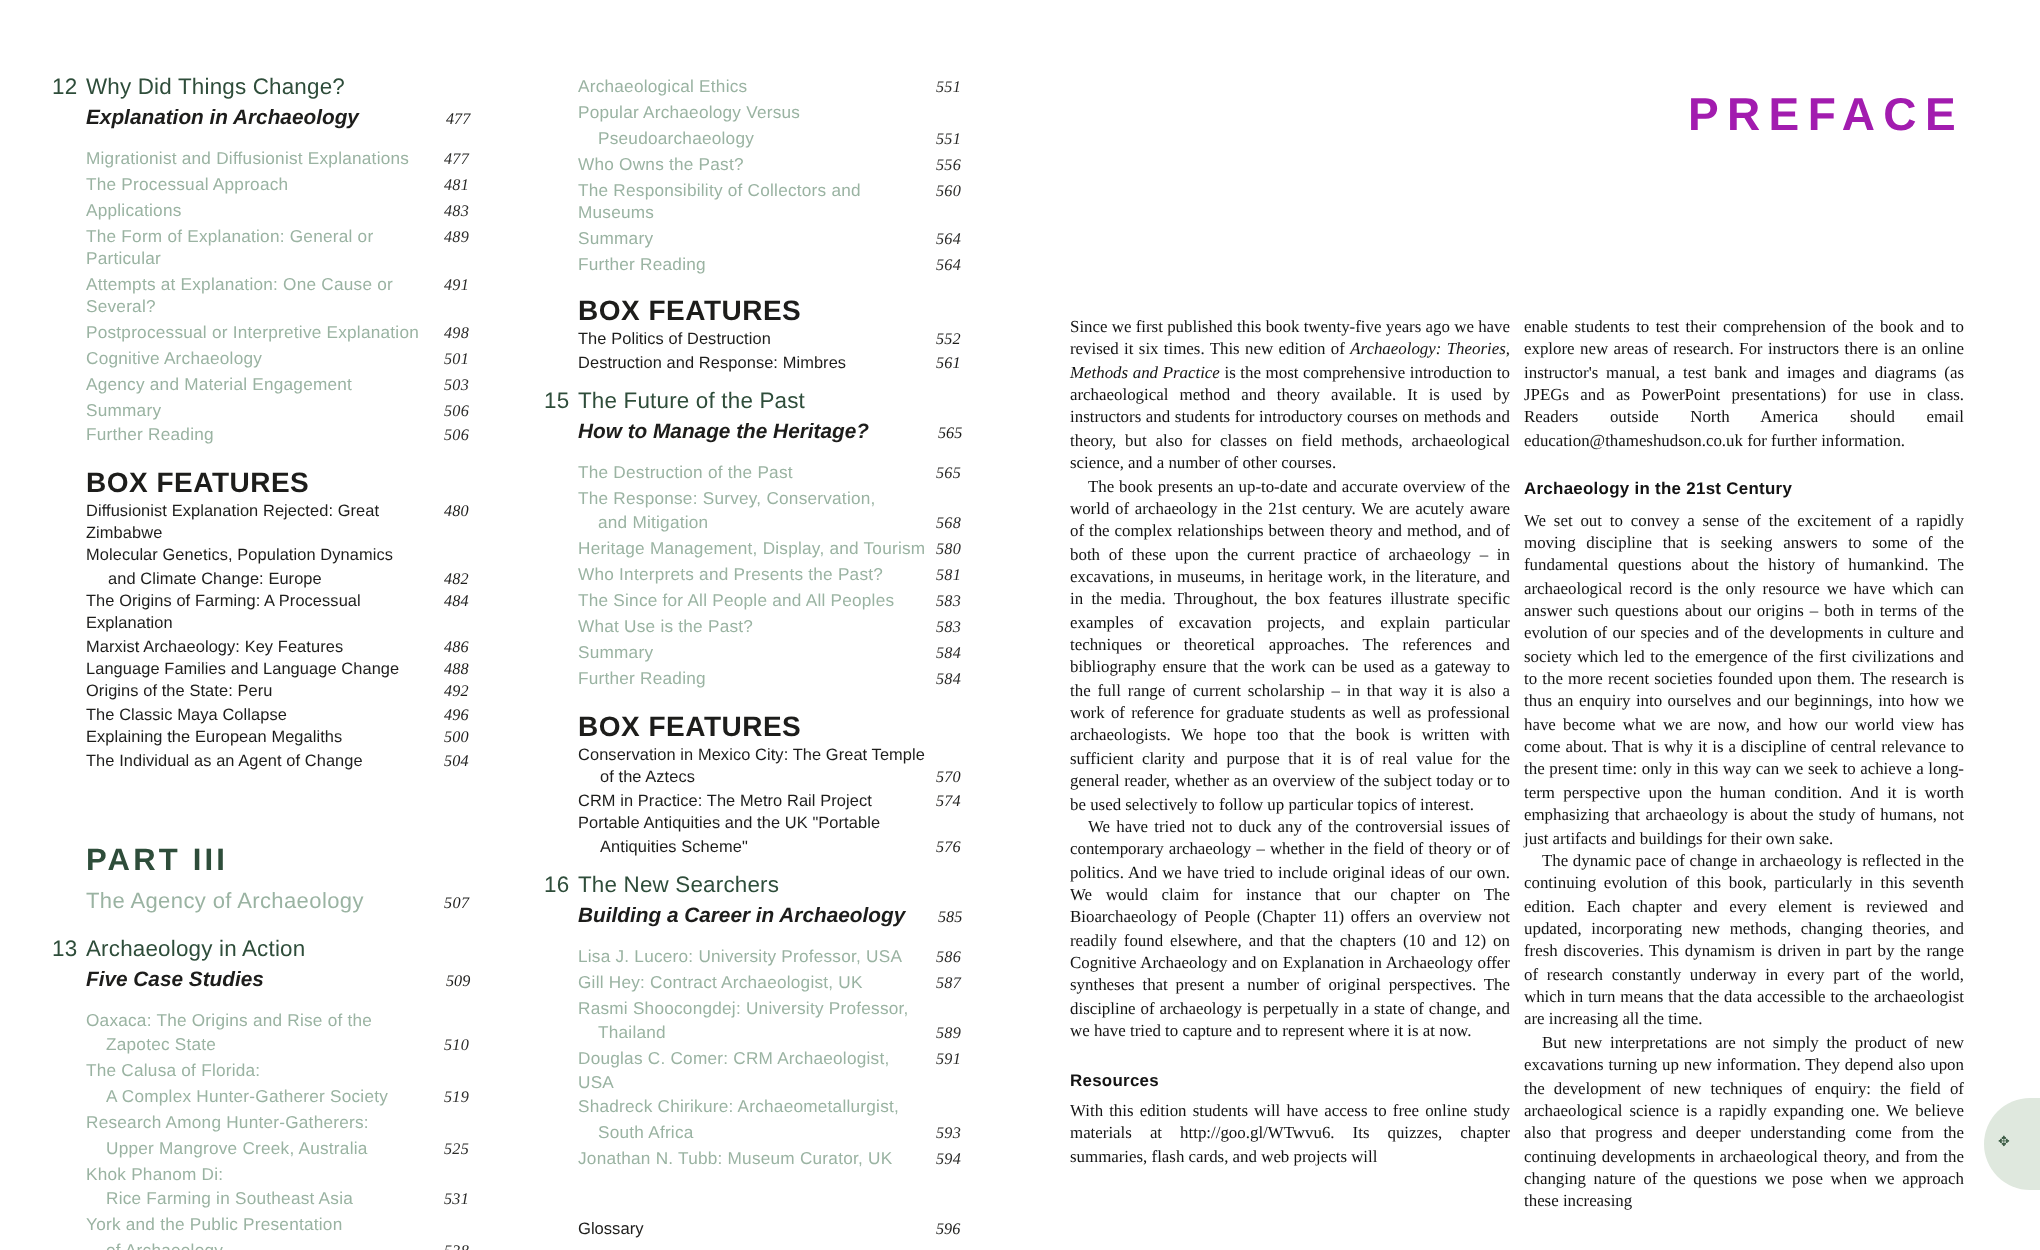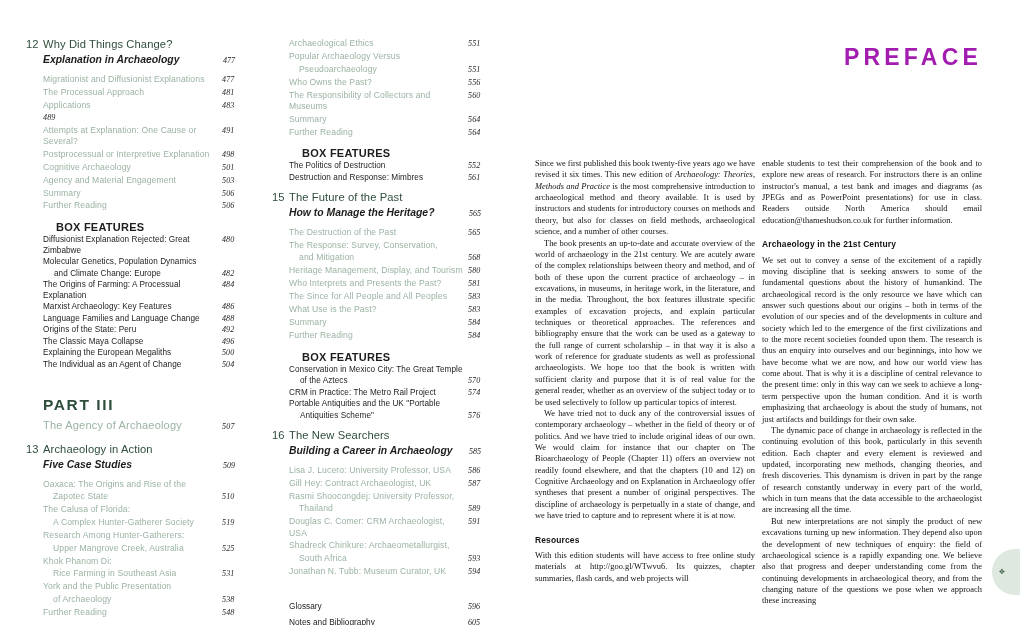--- a/index.html
+++ b/index.html
@@ -92,41 +92,41 @@
     color: #9ab3a2;
     letter-spacing: 0.12px;
     margin-bottom: 1.3px;
   }
   .entry .lbl { color: #9ab3a2; }
   .entry.ind .lbl { padding-left: 10px; }
   .entry .pg { color: #2b2b29; }
 
   
   .boxhead {
-    margin-left: 30px;
+    margin-left: 17px;
     margin-top: 9px;
     margin-bottom: 2px;
-    font-size: 11px;
+    font-size: 14px;
     font-weight: bold;
     color: #1d1d1b;
     letter-spacing: 0.25px;
   }
   .boxrow {
     margin-left: 17px;
     font-size: 8.2px;
     color: #1d1d1b;
     letter-spacing: 0.05px;
     margin-bottom: 0.6px;
   }
   .boxrow .lbl { color: #1d1d1b; }
   .boxrow.ind .lbl { padding-left: 11px; }
   .boxrow .pg { color: #1d1d1b; }
 
   
-  .part-block { margin-top: 26px; margin-bottom: 10px; }
+  .part-block { margin-top: 36px; margin-bottom: 10px; }
   .part-title {
     font-size: 15.5px;
     font-weight: bold;
     color: #2e4d3a;
     letter-spacing: 1.6px;
     margin-left: 17px;
     margin-bottom: 4px;
   }
   .part-sub {
     margin-left: 17px;
@@ -240,20 +240,21 @@
         </div>
       <div class="row entry">
           <span class="lbl">The Processual Approach</span>
           <span class="pg">481</span>
         </div>
       <div class="row entry">
           <span class="lbl">Applications</span>
           <span class="pg">483</span>
         </div>
       <div class="row entry">
+          <span class="lbl">The Form of Explanation: General or Particular</span>
           <span class="pg">489</span>
         </div>
       <div class="row entry">
           <span class="lbl">Attempts at Explanation: One Cause or Several?</span>
           <span class="pg">491</span>
         </div>
       <div class="row entry">
           <span class="lbl">Postprocessual or Interpretive Explanation</span>
           <span class="pg">498</span>
         </div>

